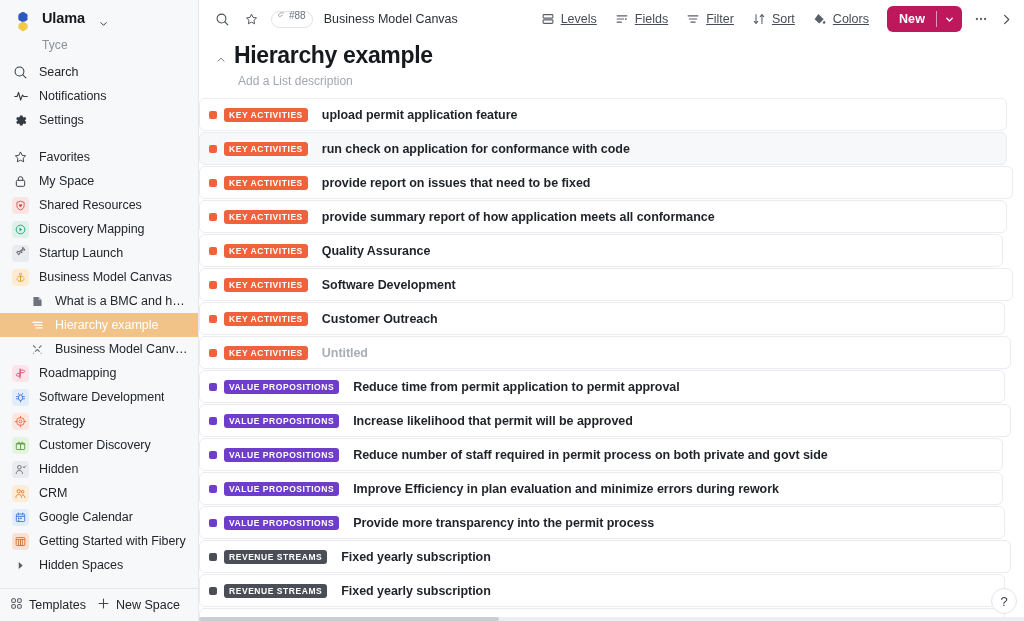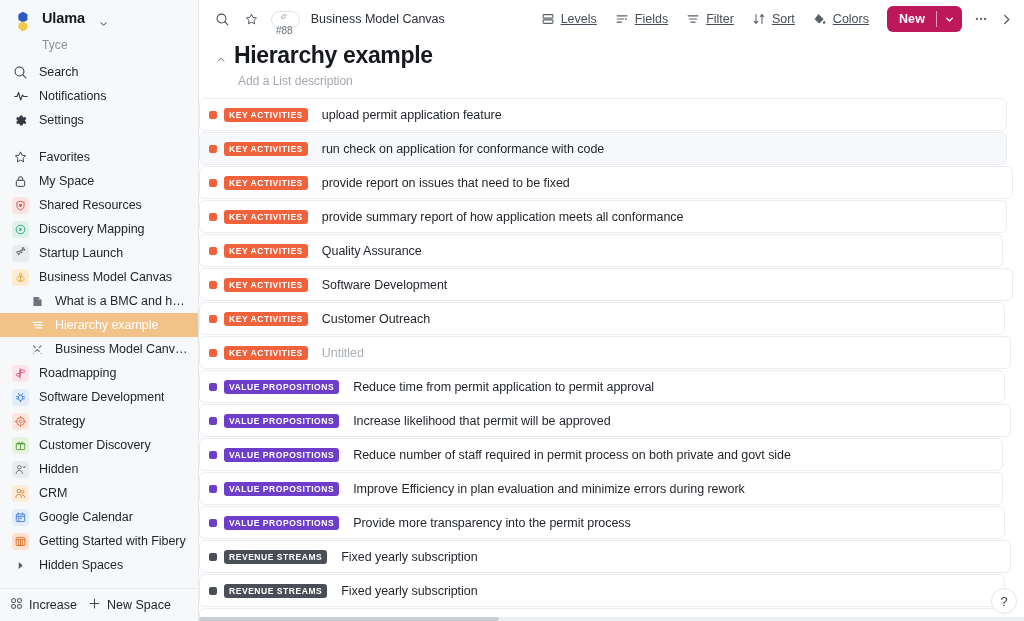--- a/index.html
+++ b/index.html
@@ -61,21 +61,21 @@
     height: 38px; display: flex; align-items: center;
     padding: 0 8px 0 10px; gap: 0px;
     flex: 0 0 38px;
   }
   .tb-left { display: flex; align-items: center; gap: 3px; }
   .tb-btn { width: 26px; height: 26px; display:flex; align-items:center; justify-content:center; border-radius: 5px; cursor: pointer;}
   .idchip {
     display: flex; align-items: center; gap: 3px;
     height: 17px; padding: 0 6px 8px 4px;
     border: 1px solid #dfe2e7; border-radius: 9px;
-    font-size: 10px; color: #6d737c; margin-left: 4px; cursor: pointer; flex-direction: column;
+    font-size: 10px; color: #6d737c; margin-left: 4px; cursor: pointer;
   }
   .bc-title { font-size: 12.5px; color: #2b2f36; margin-left: 8px; cursor: pointer; white-space: nowrap;}
   .tb-right { margin-left: auto; display: flex; align-items: center; gap: 2px; }
   .tb-action {
     display: flex; align-items: center; gap: 6px;
     height: 26px; padding: 0 8px; border-radius: 5px; cursor: pointer;
     font-size: 12.5px; color: #474d56; text-decoration: underline;
   }
   .newbtn {
     display: flex; align-items: stretch; height: 26px;
@@ -105,21 +105,21 @@
   .row.alt { background: #f7f8fa; }
   .row .dot { width: 8px; height: 8px; border-radius: 2px; flex: 0 0 8px; }
   .badge {
     display: inline-flex; align-items: center;
     height: 14px; padding: 0 5px;
     border-radius: 3px;
     font-size: 8.5px; font-weight: bold; letter-spacing: 0.55px;
     color: #ffffff; white-space: nowrap;
     box-shadow: 0 0 0 1.5px #fff;
   }
-  .row .rtext { font-size: 12.5px; color: #1f2329; margin-left: 7px; white-space: nowrap; letter-spacing: -.05px; }
+  .row .rtext { font-size: 12.5px; color: #1f2329; margin-left: 7px; white-space: nowrap; letter-spacing: -.05px; font-weight: bold; }
   .row .rtext.placeholder { color: #a9aeb5; }
 
   .help-btn {
     position: absolute; right: 7px; bottom: 7px;
     width: 26px; height: 26px; border-radius: 50%;
     background: #fff; border: 1px solid #e2e5e9;
     display: flex; align-items: center; justify-content: center;
     font-size: 13px; color: #3c424a; cursor: pointer; z-index: 5;
   }
   .bottom-scroll {
@@ -410,21 +410,21 @@
     <div class="sb-footer">
       <div class="fitem">
         <span class="ico">
           <svg viewBox="0 0 16 16" width="13" height="13">
               <rect x="2.2" y="2.2" width="4.4" height="4.4" rx=".7" stroke="#40464e" stroke-width="1.2" fill="none"></rect>
               <rect x="9.4" y="2.2" width="4.4" height="4.4" rx=".7" stroke="#40464e" stroke-width="1.2" fill="none"></rect>
               <rect x="2.2" y="9.4" width="4.4" height="4.4" rx=".7" stroke="#40464e" stroke-width="1.2" fill="none"></rect>
               <rect x="9.4" y="9.4" width="4.4" height="4.4" rx=".7" stroke="#40464e" stroke-width="1.2" fill="none"></rect>
             </svg>
         </span>
-        <span class="flabel">Increase</span>
+        <span class="flabel">Templates</span>
       </div>
       <div class="fitem" style="margin-left:4px">
         <span class="ico">
           <svg viewBox="0 0 16 16" width="13" height="13">
               <path d="M8 2.6v10.8M2.6 8h10.8" stroke="#40464e" stroke-width="1.3" stroke-linecap="round"></path>
             </svg>
         </span>
         <span class="flabel">New Space</span>
       </div>
     </div>

